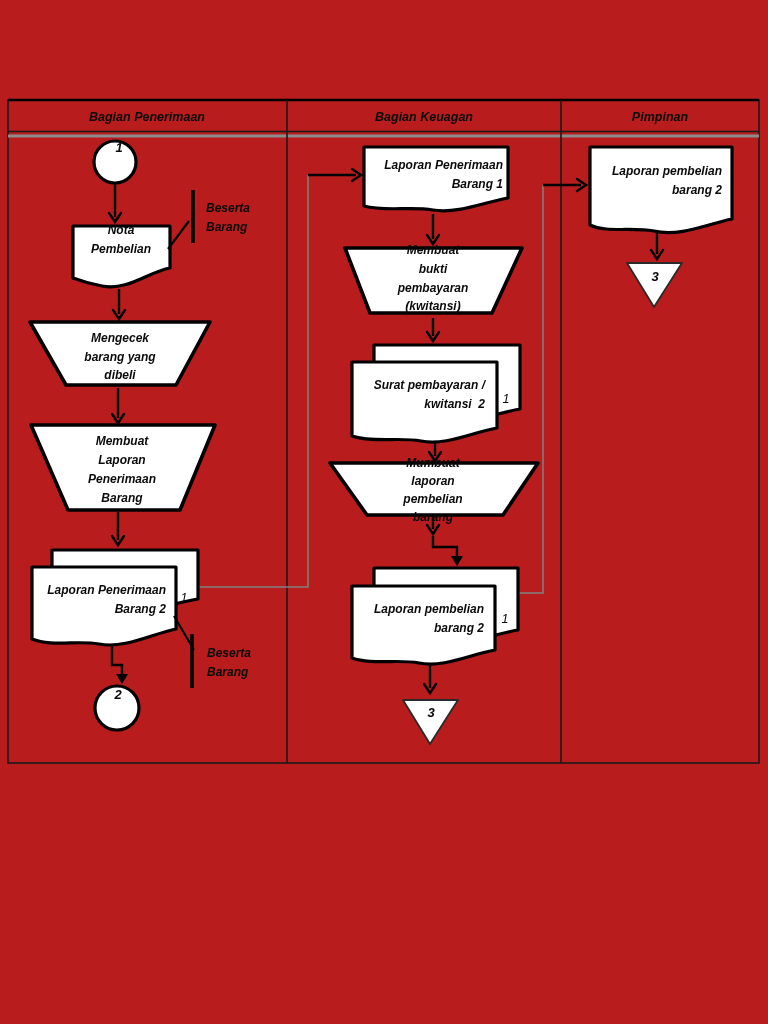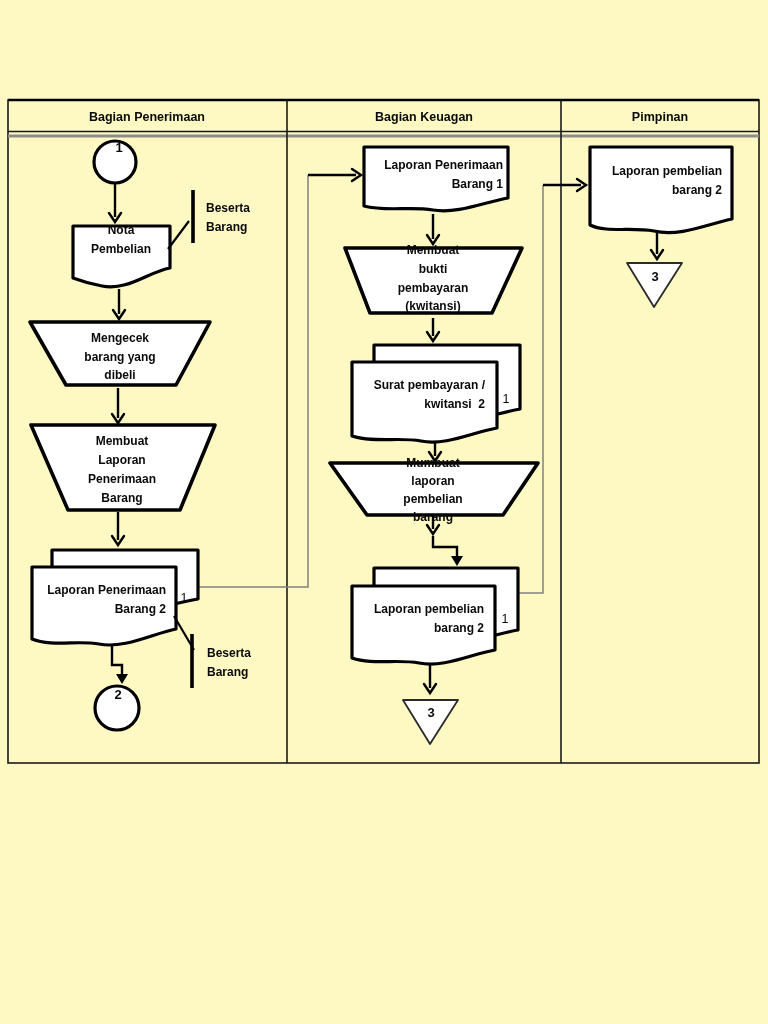--- a/index.html
+++ b/index.html
@@ -1,16 +1,16 @@
 <!DOCTYPE html>
 <html><head>
 <meta charset="utf-8">
 <style>
   html,body{margin:0;padding:0;background:#fff;}
-  .page{position:relative;width:768px;height:1024px;background:#fef9c3;overflow:hidden;}
+  .page{position:relative;width:768px;height:1024px;background:#b91c1c;overflow:hidden;font-style:italic;}
   svg{position:absolute;left:0;top:0;}
   text{fill:#0a0a0a;font-family:"Liberation Sans","DejaVu Sans",sans-serif;font-weight:700;font-size:12px;}
   .hdr{font-size:12.5px;}
   .num{font-size:13px;}
   .copy{font-weight:400;font-size:12.5px;}
   .shape{fill:#ffffff;stroke:#000000;stroke-width:3.2;stroke-linejoin:round;}
   .trap{fill:#ffffff;stroke:#000000;stroke-width:3.6;stroke-linejoin:round;}
   .tri{fill:#ffffff;stroke:#2a2a2a;stroke-width:1.8;stroke-linejoin:round;}
   .arrow{stroke:#000000;stroke-width:2.4;fill:none;}
   .head{stroke:#000000;stroke-width:2.4;fill:none;stroke-linecap:round;}

